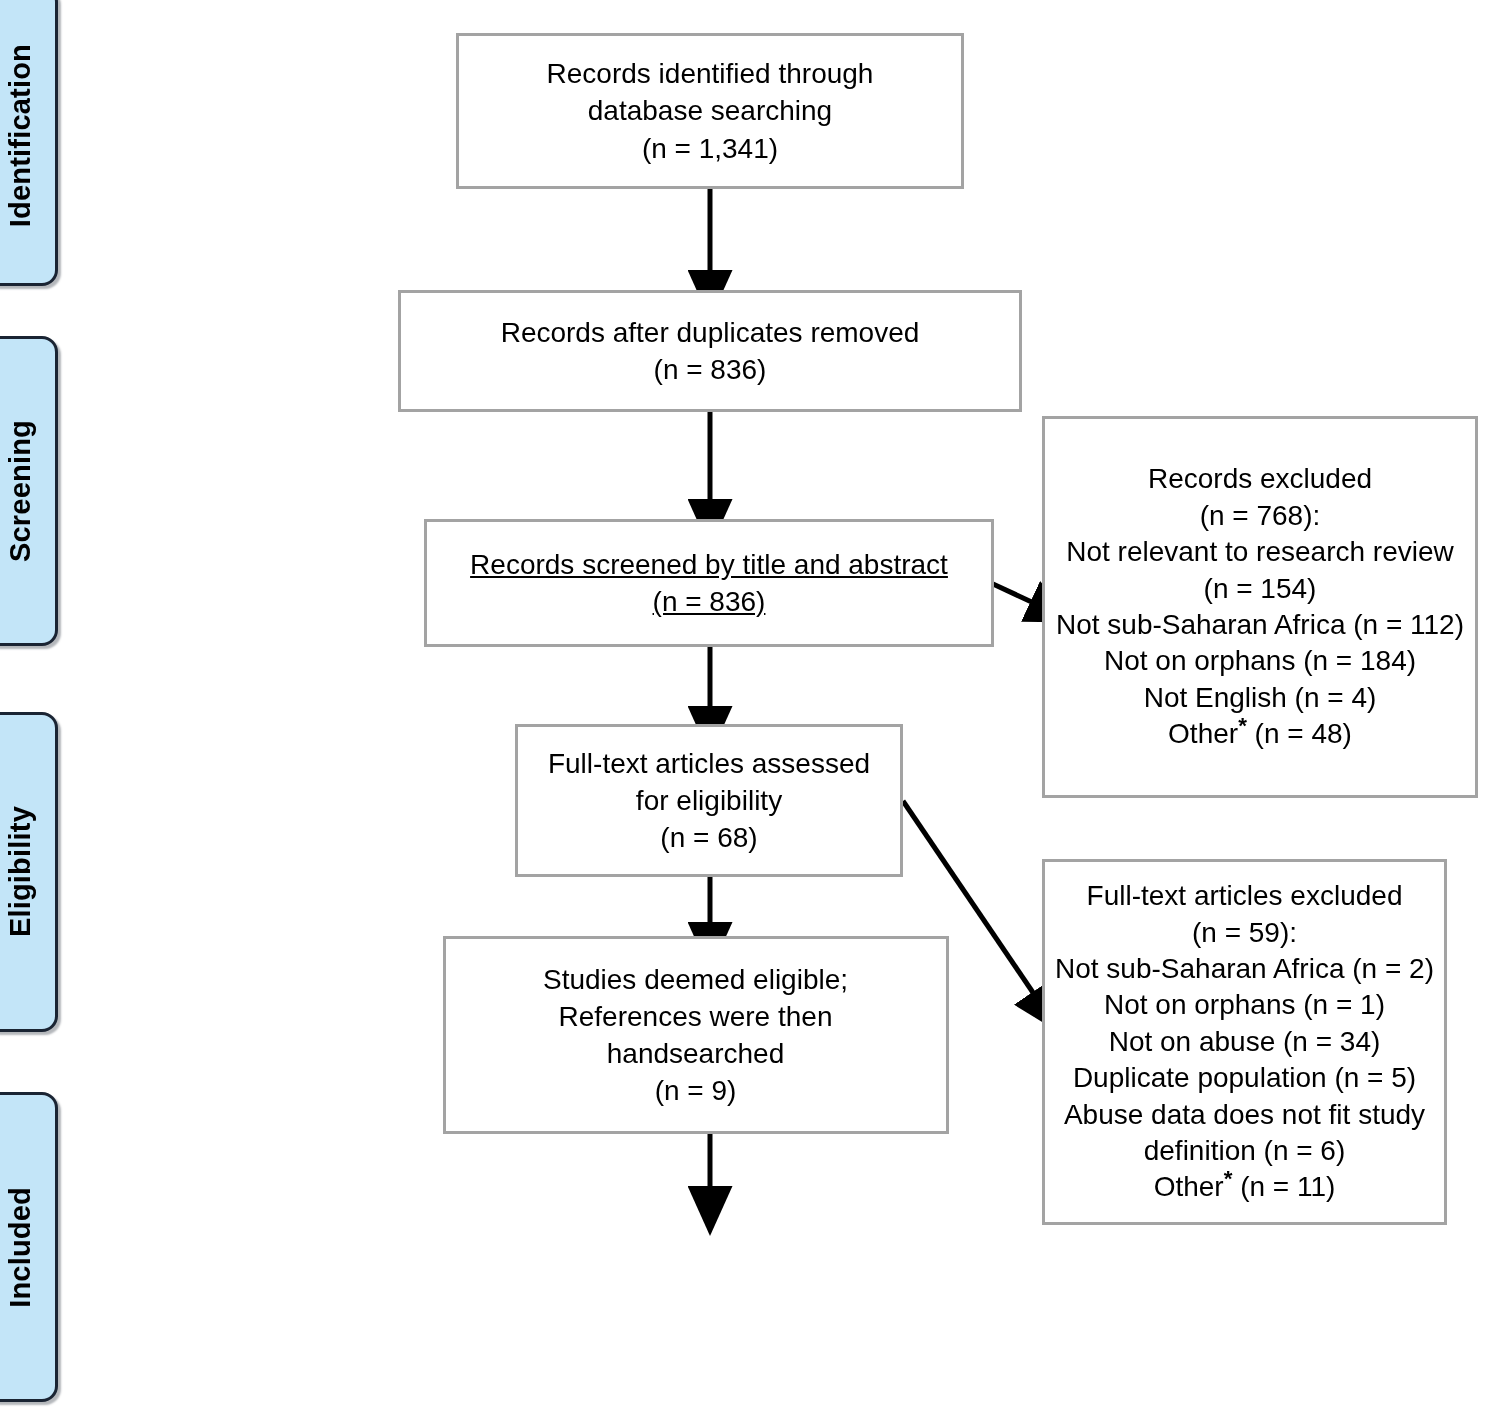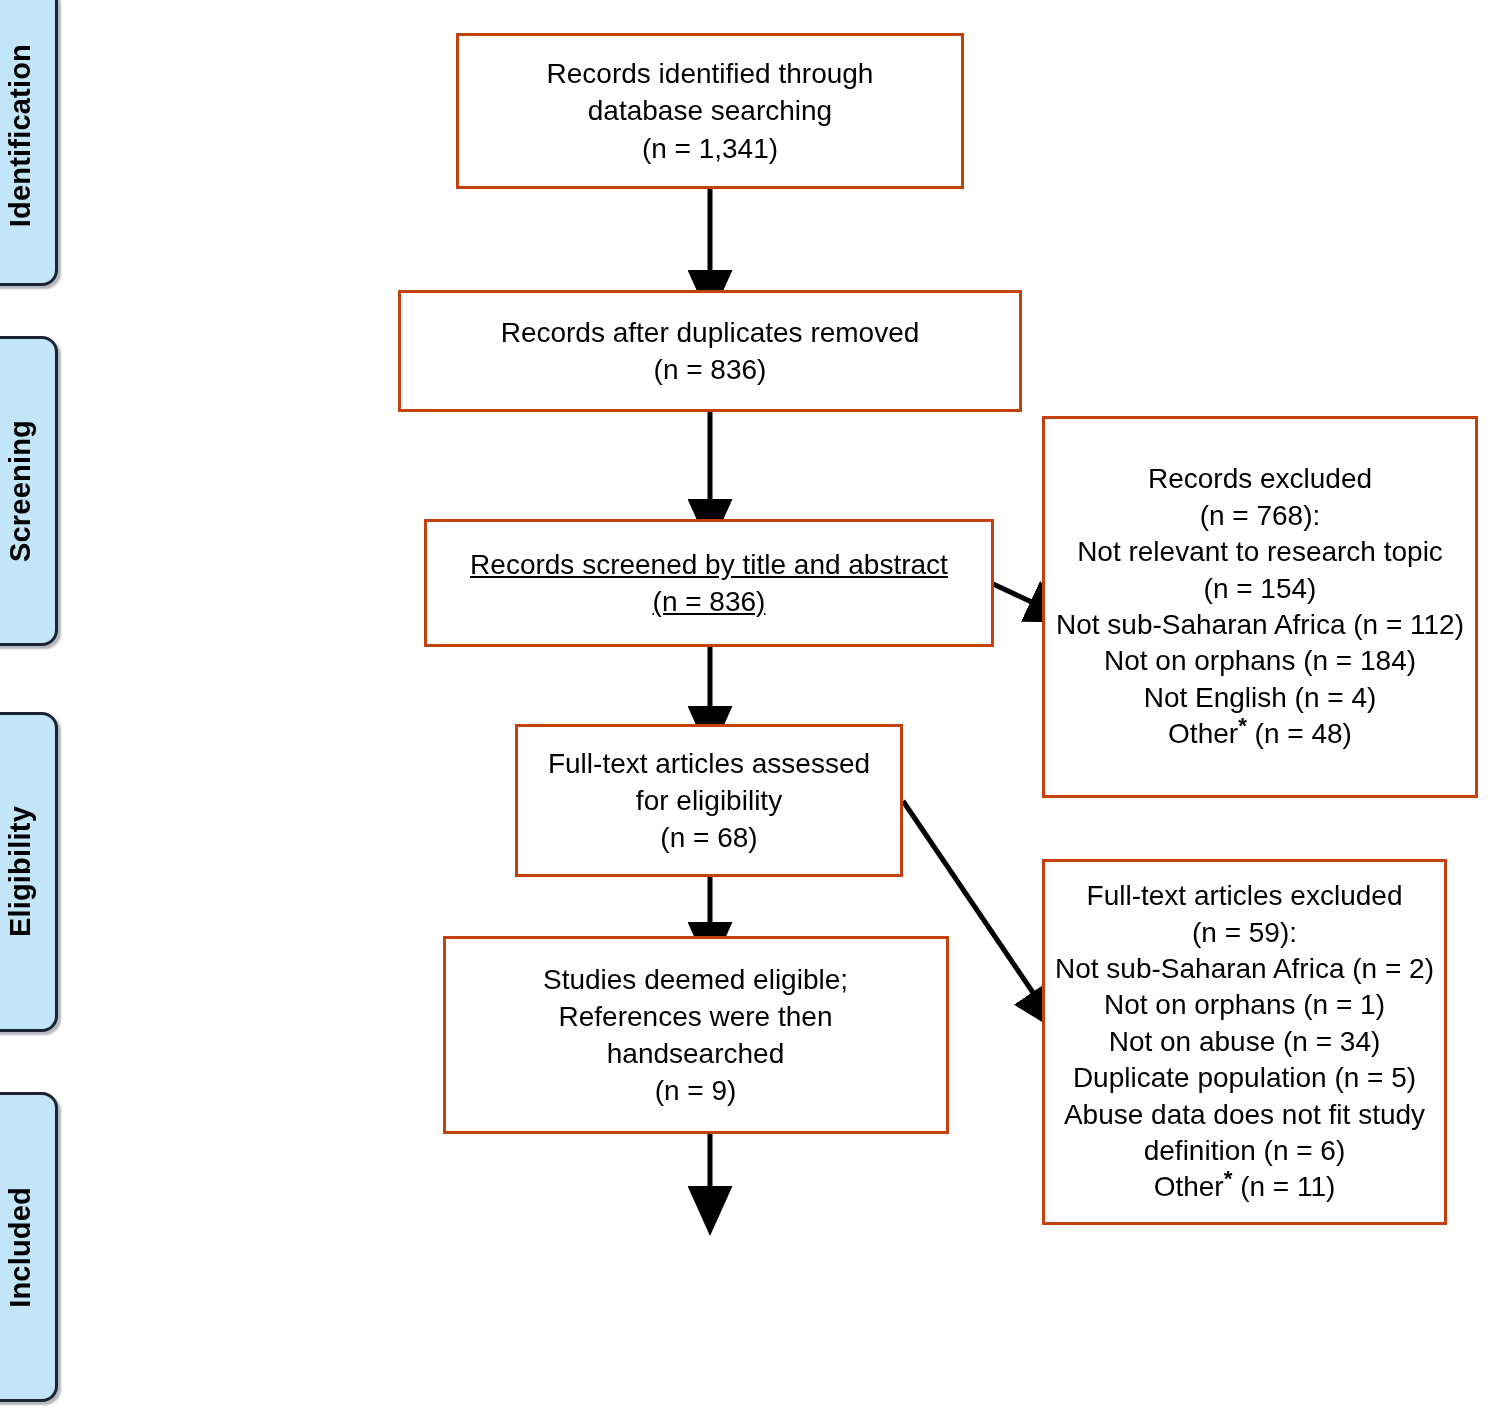--- a/index.html
+++ b/index.html
@@ -38,21 +38,21 @@
     font-size: 29px;
     letter-spacing: 0.2px;
     line-height: 1;
     white-space: nowrap;
     color: #000;
   }
   
   .flow-box {
     position: absolute;
     background: #ffffff;
-    border: 3px solid #c2410c;
+    border: 3px solid #a3a3a3;
     box-sizing: border-box;
     display: flex;
     flex-direction: column;
     align-items: center;
     justify-content: center;
     text-align: center;
     font-size: 28px;
     line-height: 1.33;
     color: #000000;
     padding: 4px 10px;
@@ -129,21 +129,21 @@
   </div>
 
   <div class="flow-box" style="left:424px; top:519px; width:570px; height:128px;text-decoration:underline;">
     <span class="line">Records screened by title and abstract</span>
     <span class="line">(n =  836)</span>
   </div>
 
   <div class="flow-box small" style="left:1042px; top:416px; width:436px; height:382px;">
     <span class="line">Records excluded</span>
     <span class="line">(n = 768):</span>
-    <span class="line">Not relevant to research topic</span>
+    <span class="line">Not relevant to research review</span>
     <span class="line">(n = 154)</span>
     <span class="line">Not sub-Saharan Africa (n = 112)</span>
     <span class="line">Not on orphans (n = 184)</span>
     <span class="line">Not English (n = 4)</span>
     <span class="line"><span>Other</span><sup class="star">*</sup><span> (n = 48)</span></span>
   </div>
 
   <div class="flow-box" style="left:515px; top:724px; width:388px; height:153px;">
     <span class="line">Full-text articles assessed</span>
     <span class="line">for eligibility</span>

